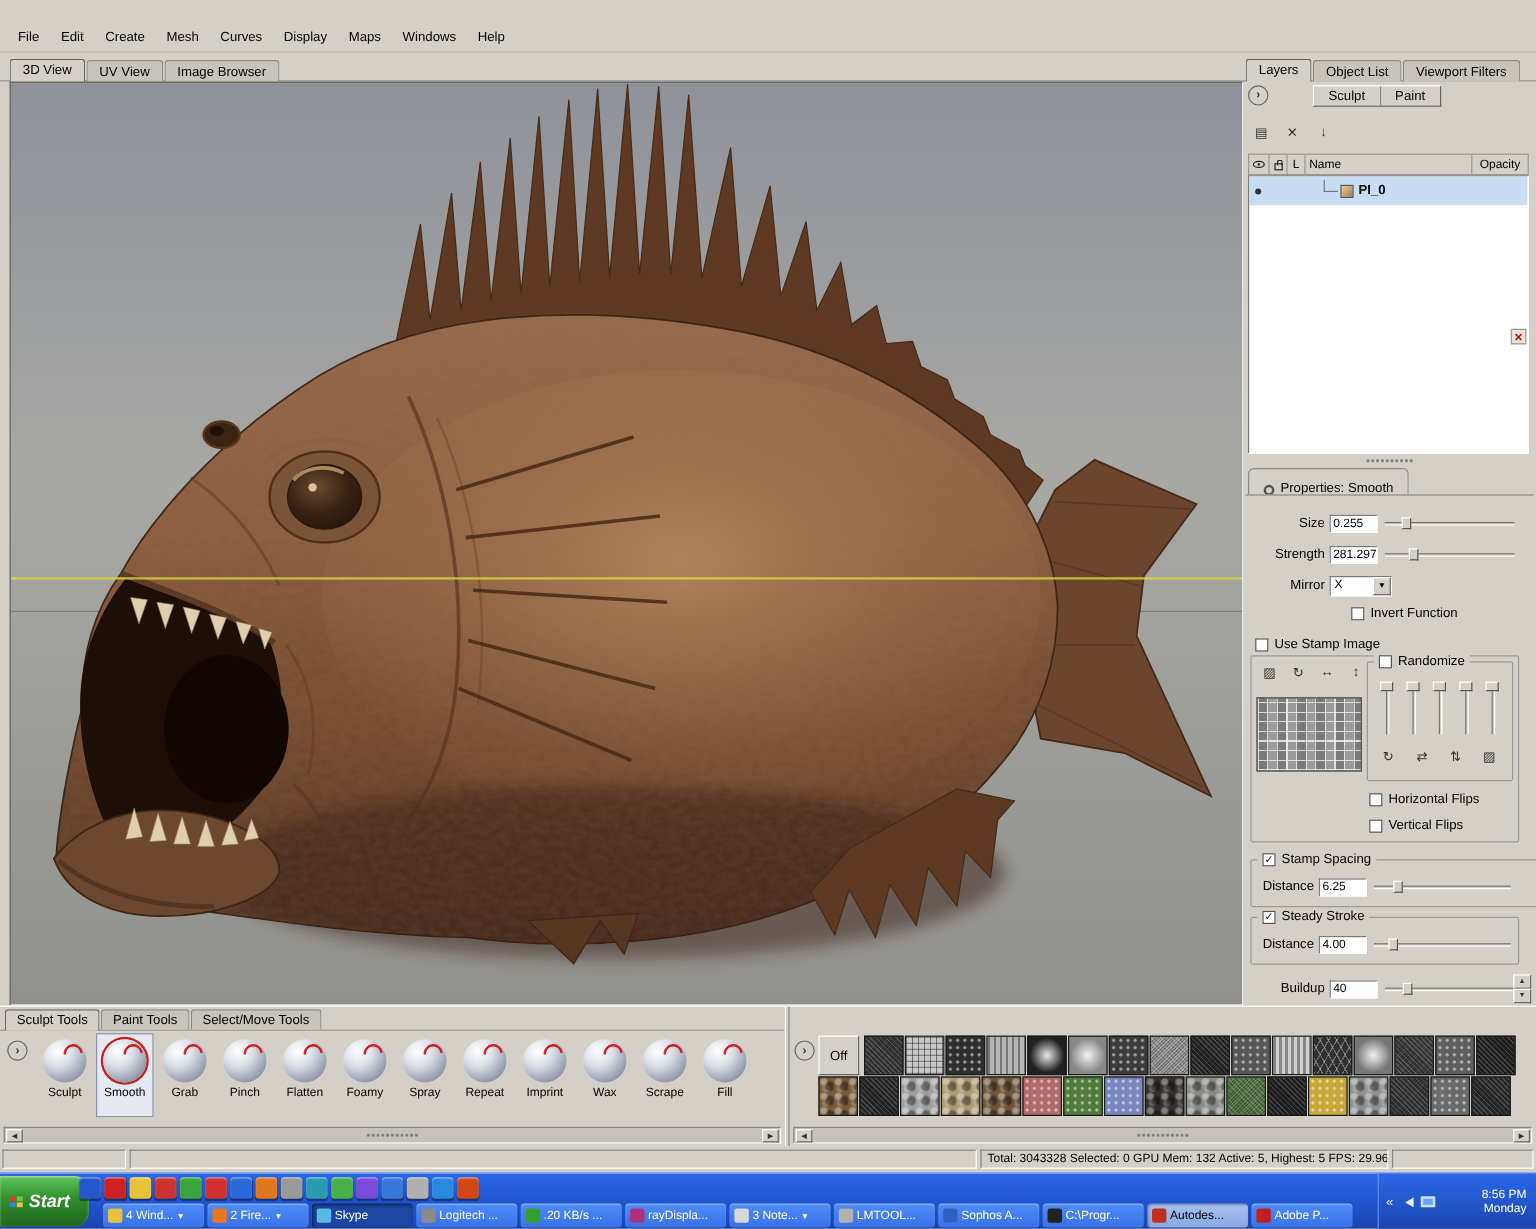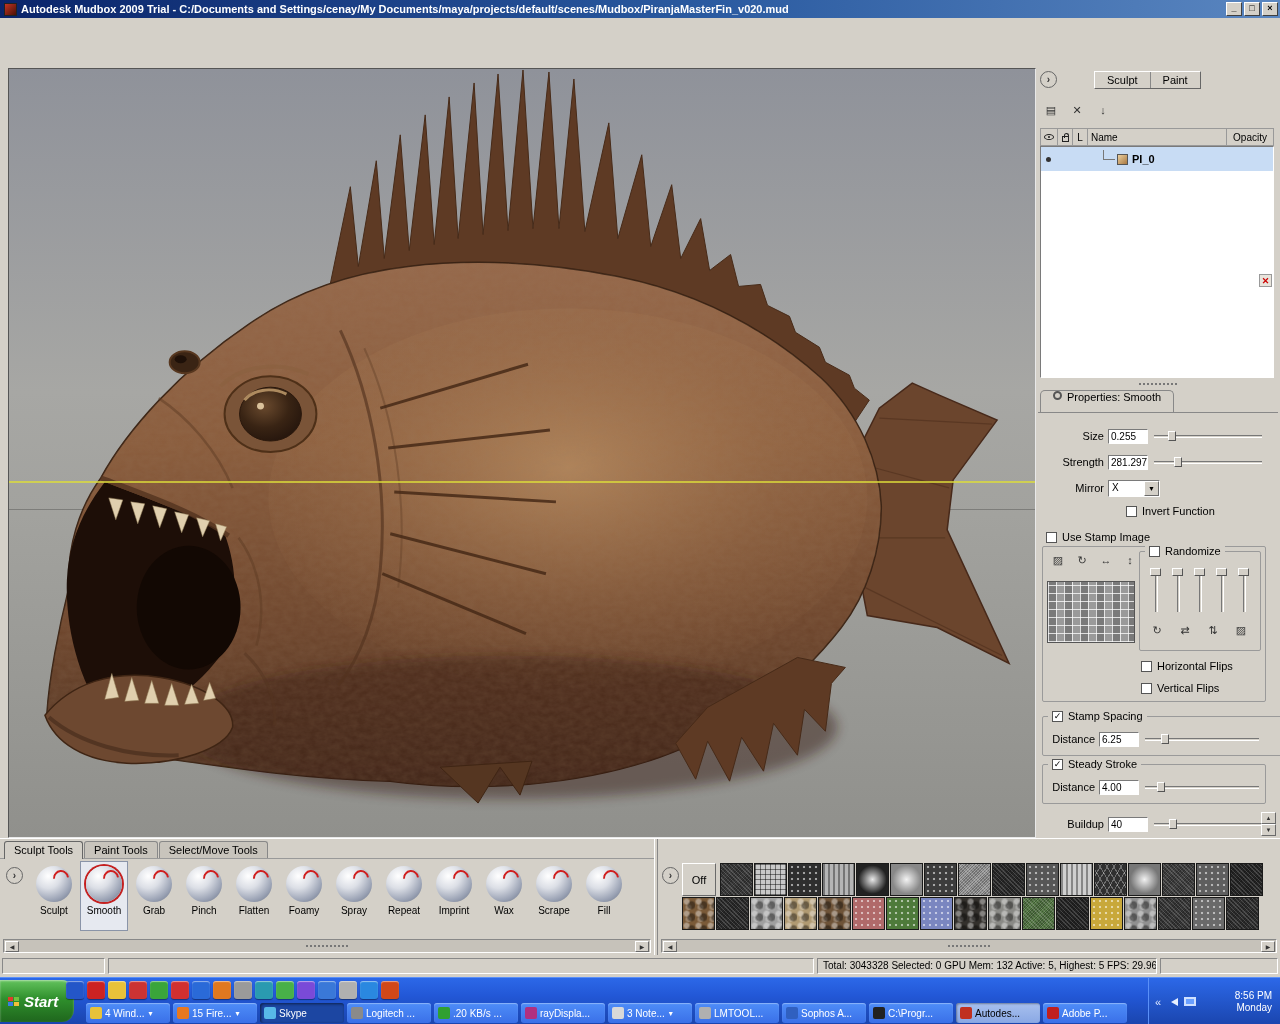--- a/index.html
+++ b/index.html
@@ -42,21 +42,21 @@
 .llist{position:absolute;top:78px;left:2px;right:4px;height:232px;background:#fff;border:1px solid;border-color:#7a7a7a #fff #fff #7a7a7a;overflow:hidden}
 .lrow{height:24px;background:#c8dcf4;display:flex;align-items:center}
 .visdot{width:5px;height:5px;border-radius:50%;background:#333;margin-left:5px}
 .tree{width:12px;height:10px;border-left:1px solid #777;border-bottom:1px solid #777;margin-left:52px;margin-bottom:8px}
 .cube{width:11px;height:11px;background:linear-gradient(135deg,#ecd0a0,#a87840);border:1px solid #555;margin:0 4px 0 2px}
 .lname{font-weight:bold;font-size:11px}
 .redx{position:absolute;right:6px;top:206px;width:13px;height:13px;background:#e8e4dc;border:1px solid #999;display:flex;align-items:center;justify-content:center}
 .redx::before{content:"✕";color:#c00;font-size:9px;font-weight:bold}
 .split{position:absolute;top:312px;left:0;right:0;height:8px;display:flex;align-items:center;justify-content:center}
 .split i{width:40px;height:4px;background-image:radial-gradient(#777 1px,transparent 1.4px);background-size:4px 4px}
-.ptab{position:absolute;top:322px;left:2px;height:23px;padding:0 12px;display:flex;align-items:flex-start;gap:5px;background:#d4d0c8;border:1px solid #888;border-bottom:none;border-radius:5px 5px 0 0;font-size:11px}
+.ptab{position:absolute;top:322px;left:2px;height:23px;padding:0 12px;display:flex;align-items:flex-end;gap:5px;background:#d4d0c8;border:1px solid #888;border-bottom:none;border-radius:5px 5px 0 0;font-size:11px}
 .gear{width:9px;height:9px;border-radius:50%;border:2px solid #555}
 .pbody{position:absolute;top:344px;left:0;right:0;bottom:0;border-top:1px solid #888;background:#d4d0c8}
 .prow{position:absolute;left:2px;width:224px;height:20px;display:flex;align-items:center;gap:4px}
 .plabel{width:64px;text-align:right;font-size:11px;flex:none}
 .pval{width:40px;flex:none;background:#fff;border:1px solid;border-color:#7a7a7a #fff #fff #7a7a7a;font-size:10px;padding:1px 2px;height:15px;overflow:hidden;white-space:nowrap}
 .pslider{position:relative;flex:1;height:14px}
 .pslider::before{content:"";position:absolute;left:2px;right:2px;top:6px;height:1px;border-top:1px solid #777;border-bottom:1px solid #fff}
 .pthumb{position:absolute;top:2px;width:8px;height:10px;background:#d4d0c8;border:1px solid;border-color:#fff #555 #555 #fff}
 .pdrop{width:52px;height:17px;background:#fff;border:1px solid;border-color:#7a7a7a #fff #fff #7a7a7a;display:flex;flex:none}
 .pdrop .dtext{flex:1;font-size:10px;padding:1px 3px}
@@ -126,29 +126,48 @@
 .trayChev{color:#dfe8ff;font-size:11px}
 .spk{width:0;height:0;border:4px solid transparent;border-right:7px solid #e8f0ff}
 .mon{width:12px;height:9px;border:2px solid #cfe0ff;background:#6aa0ff}
 .clock{flex:1;text-align:right;color:#fff;font-size:10px;line-height:12px}
 </style>
 </head>
 <body>
 
 <div id="screen">
 
-  <div class="titlebar">
-    <span class="app-ico"></span>
-    <span class="title-text">Autodesk Mudbox 2009 Trial - C:/Documents and Settings/cenay/My Documents/maya/projects/default/scenes/Mudbox/PiranjaMasterFin_v020.mud</span>
-    <span class="winbtn">_</span>
-    <span class="winbtn">□</span>
-    <span class="winbtn">×</span>
+
+  <div class="menubar">
+
+  <span class="menu-item">File</span>
+      <span class="menu-item">Edit</span>
+      <span class="menu-item">Create</span>
+      <span class="menu-item">Mesh</span>
+      <span class="menu-item">Curves</span>
+      <span class="menu-item">Display</span>
+      <span class="menu-item">Maps</span>
+      <span class="menu-item">Windows</span>
+      <span class="menu-item">Help</span>
+    </div>
+
+  <div class="tabband">
+    <div class="tabs" style="position:absolute;left:8px;top:0;height:24px">
+
+    <span class="tab active">3D View</span>
+        <span class="tab">UV View</span>
+        <span class="tab">Image Browser</span>
+      </div>
+    <div class="tabs" style="position:absolute;left:1038px;top:0;height:24px">
+
+    <span class="tab active">Layers</span>
+        <span class="tab">Object List</span>
+        <span class="tab">Viewport Filters</span>
+      </div>
   </div>
-
-
 
   <div class="workspace">
 
     <div class="viewport">
       <div class="hline" style="top:440px"></div>
       <svg viewBox="0 0 1028 770" preserveAspectRatio="none">
         <defs>
           <linearGradient id="bodyG" x1="0" y1="0" x2="0" y2="1">
             <stop offset="0" stop-color="#96684a"></stop>
               <stop offset="0.35" stop-color="#8a5c3c"></stop>
@@ -568,21 +587,21 @@
       </div>
     <div class="tbrow">
 
         <div class="tbtn grouped">
           <span class="tbic" style="background: rgb(232, 194, 58);"></span>
           <span class="tblabel">4 Wind...</span>
         </div>
 
         <div class="tbtn grouped">
           <span class="tbic" style="background: rgb(232, 120, 32);"></span>
-          <span class="tblabel">15 Fire...</span>
+          <span class="tblabel">2 Fire...</span>
         </div>
 
         <div class="tbtn pressed">
           <span class="tbic" style="background: rgb(88, 184, 232);"></span>
           <span class="tblabel">Skype</span>
         </div>
 
         <div class="tbtn">
           <span class="tbic" style="background: rgb(138, 138, 138);"></span>
           <span class="tblabel">Logitech ...</span>

